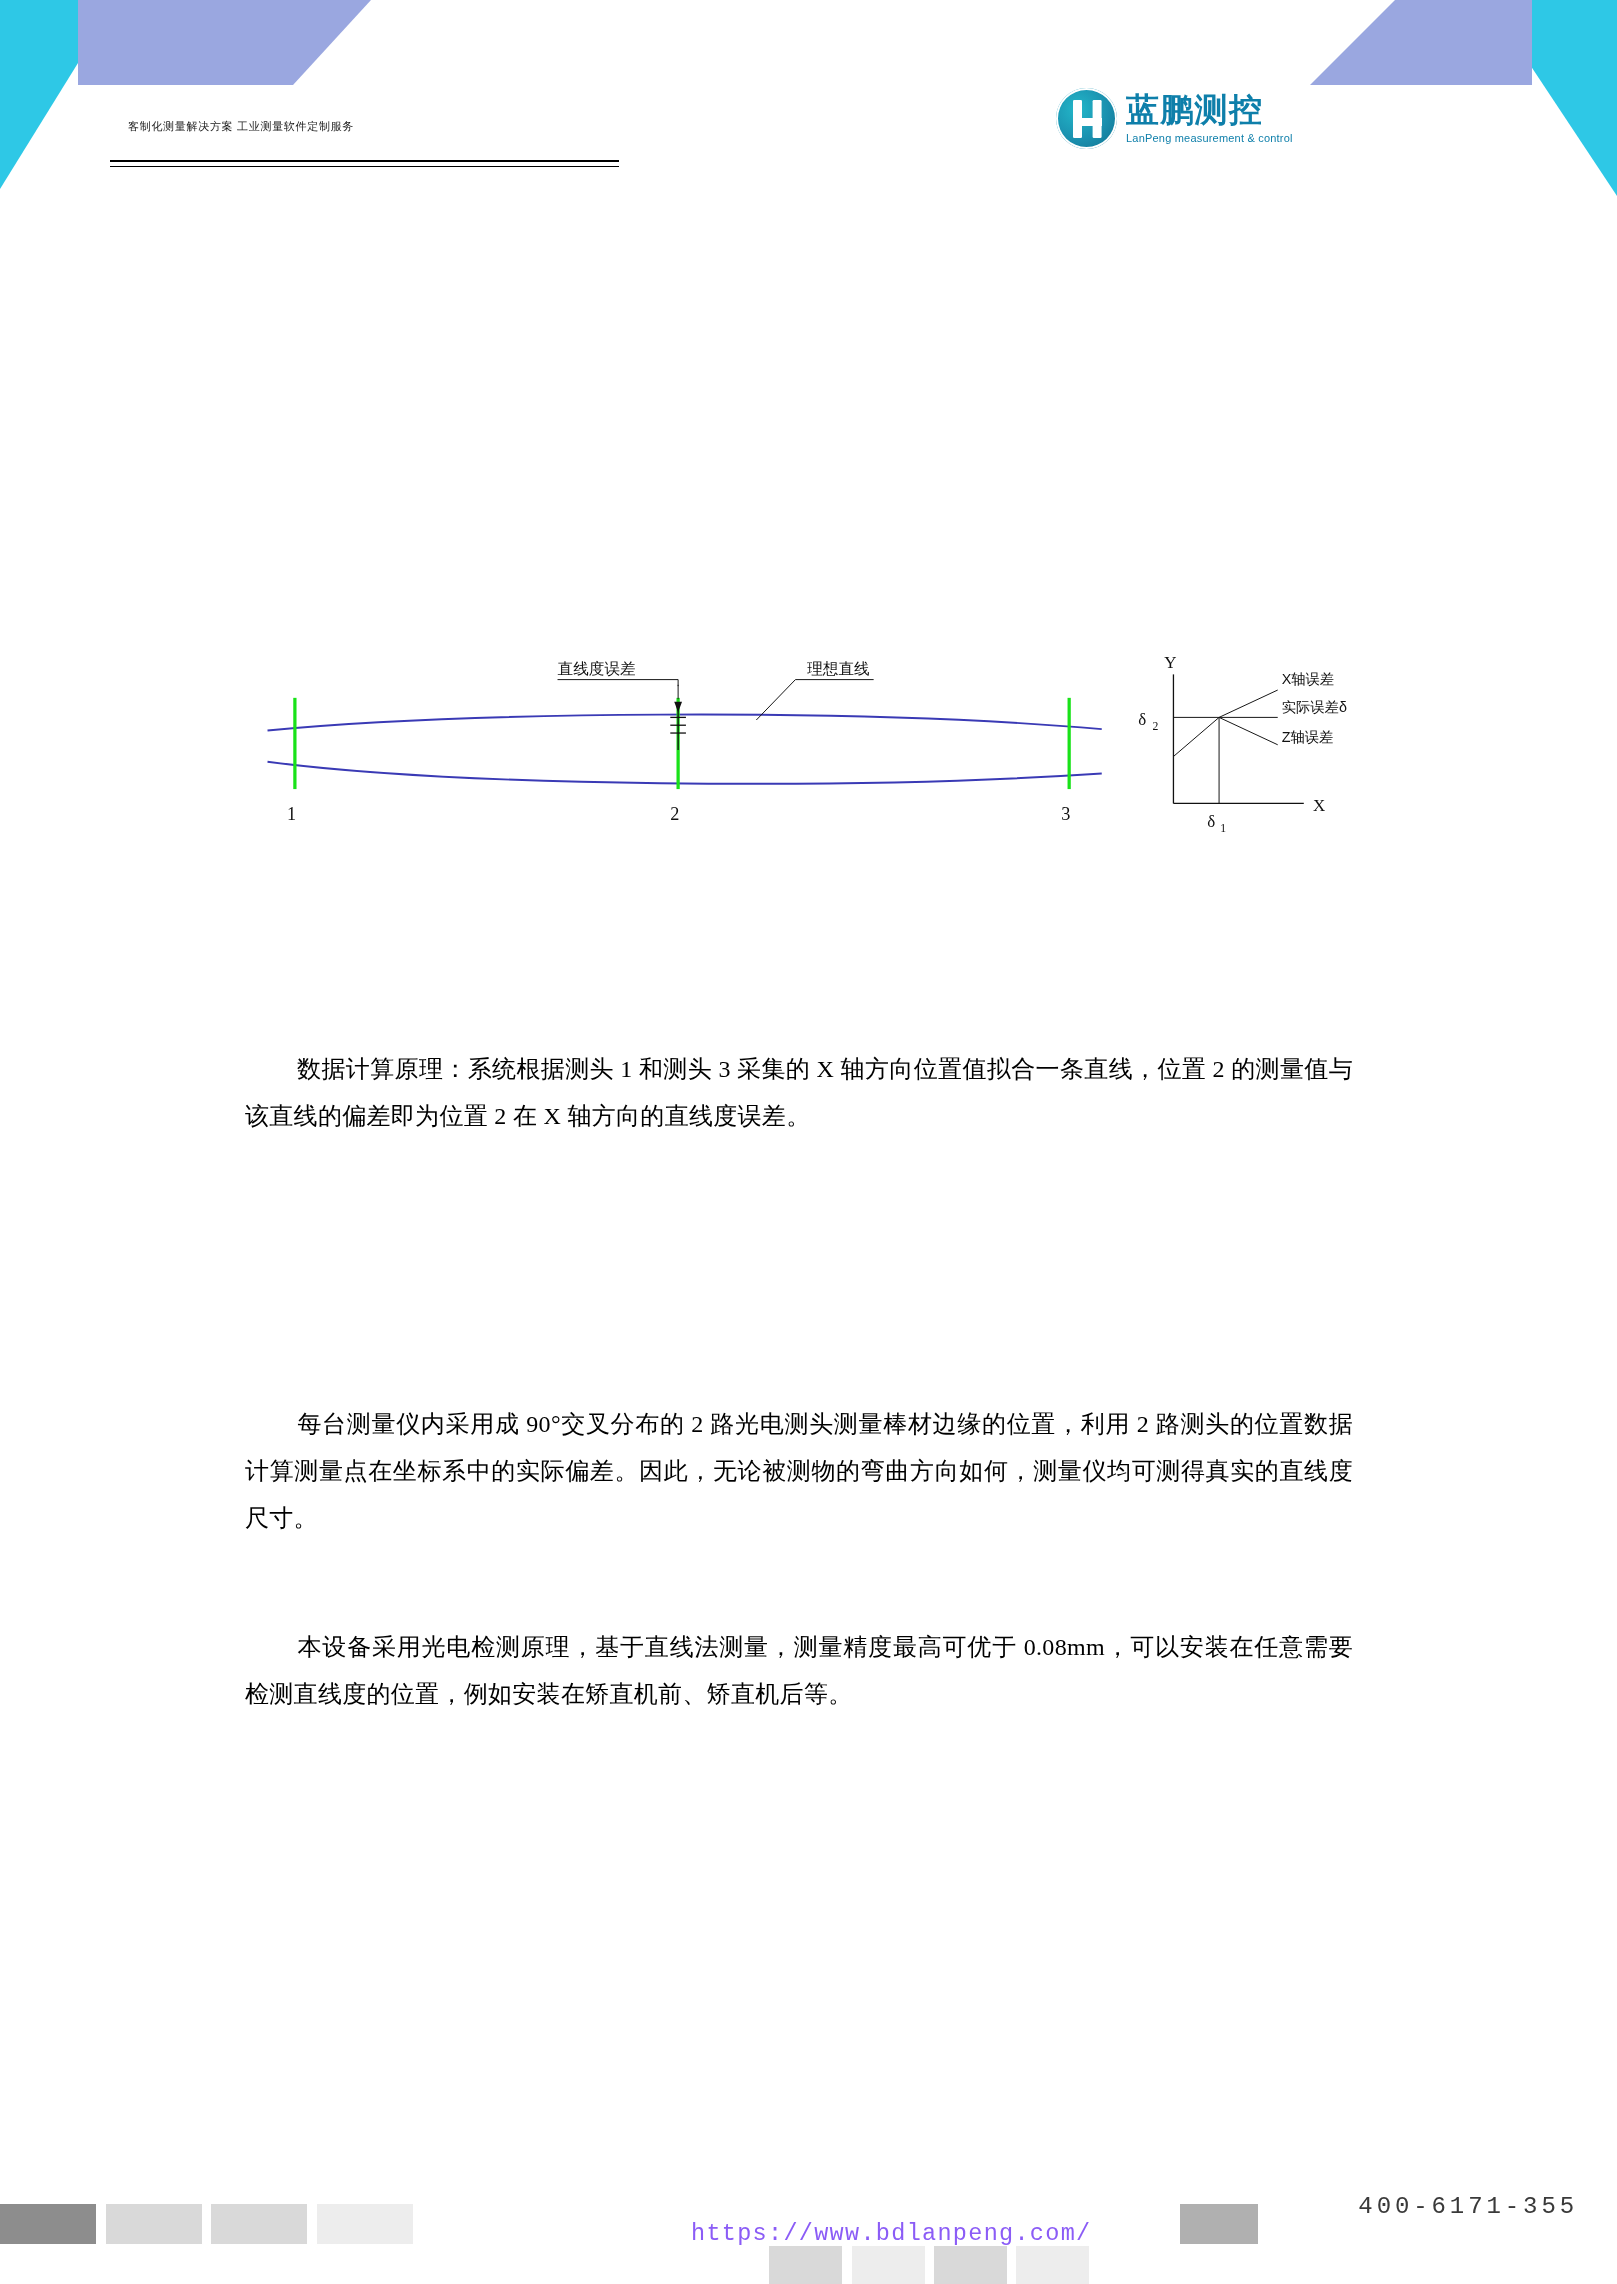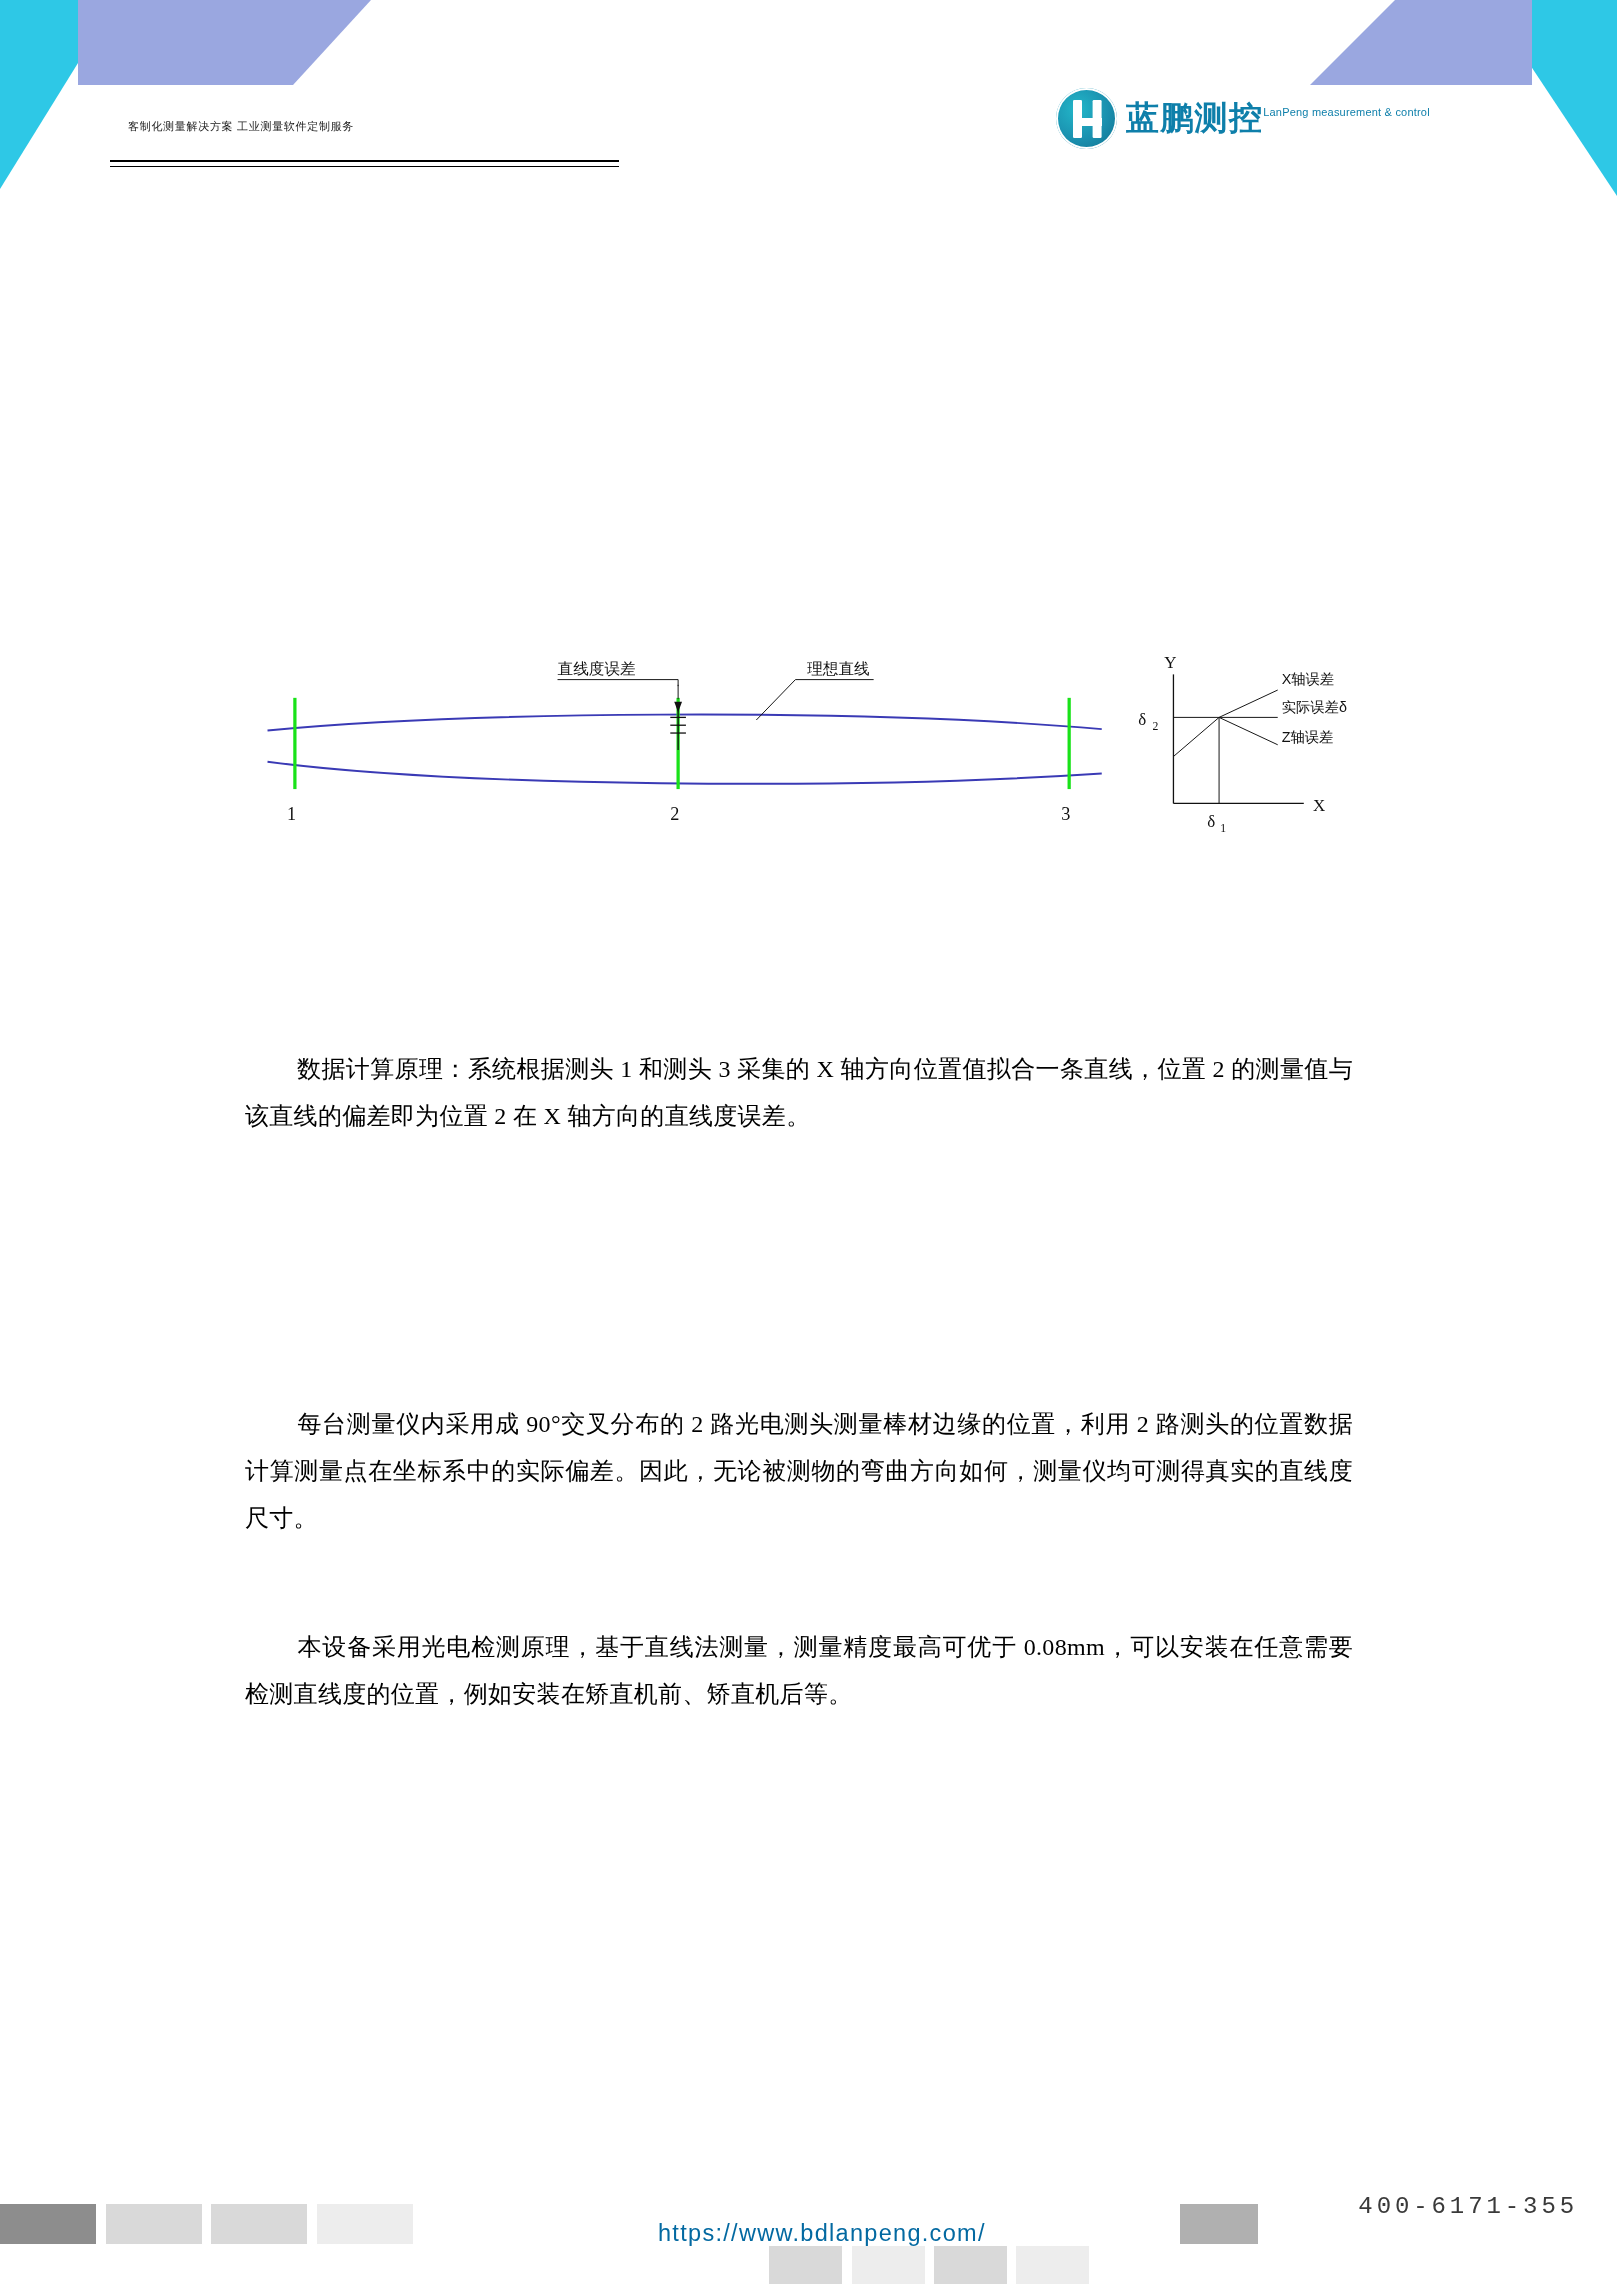--- a/index.html
+++ b/index.html
@@ -110,21 +110,21 @@
   .logo-mark::before {
     content: "";
     position: absolute;
     left: 17px; top: 30px;
     width: 29px; height: 7.8px;
     background: #ffffff;
     z-index: 2;
   }
   .logo-text {
     display: flex;
-    flex-direction: row;
+    flex-direction: column;
     justify-content: center;
   }
   .logo-cn {
     font-family: "Liberation Sans", sans-serif;
     font-weight: bold;
     font-size: 33px;
     color: #0e7faa;
     letter-spacing: 1.3px;
     line-height: 1.05;
   }
@@ -178,24 +178,24 @@
   .f5 { left: 1180px; width: 78px; background: #b0b0b0; }
 
   .fblock2 { position: absolute; bottom: 0; height: 38px; background: #d9d9d9; }
   .g1 { left: 769px; width: 73px; }
   .g2 { left: 852px; width: 73px; background:#ededed; }
   .g3 { left: 934px; width: 73px; }
   .g4 { left: 1016px; width: 73px; background:#ededed;}
 
   .footer-url {
     position: absolute;
-    left: 658px; bottom: 37px;
-    font-family: Liberation Sans, sans-serif;
+    left: 691px; bottom: 37px;
+    font-family: Liberation Mono, monospace;
     font-size: 23.5px;
-    color: #0369a1;
+    color: #8b5cf6;
     letter-spacing: 1.3px;
     white-space: nowrap;
   }
   .footer-tel {
     position: absolute;
     right: 39px; bottom: 64px;
     font-family: "Liberation Mono", monospace;
     font-size: 24px;
     color: #3a3a3a;
     letter-spacing: 3.9px;

